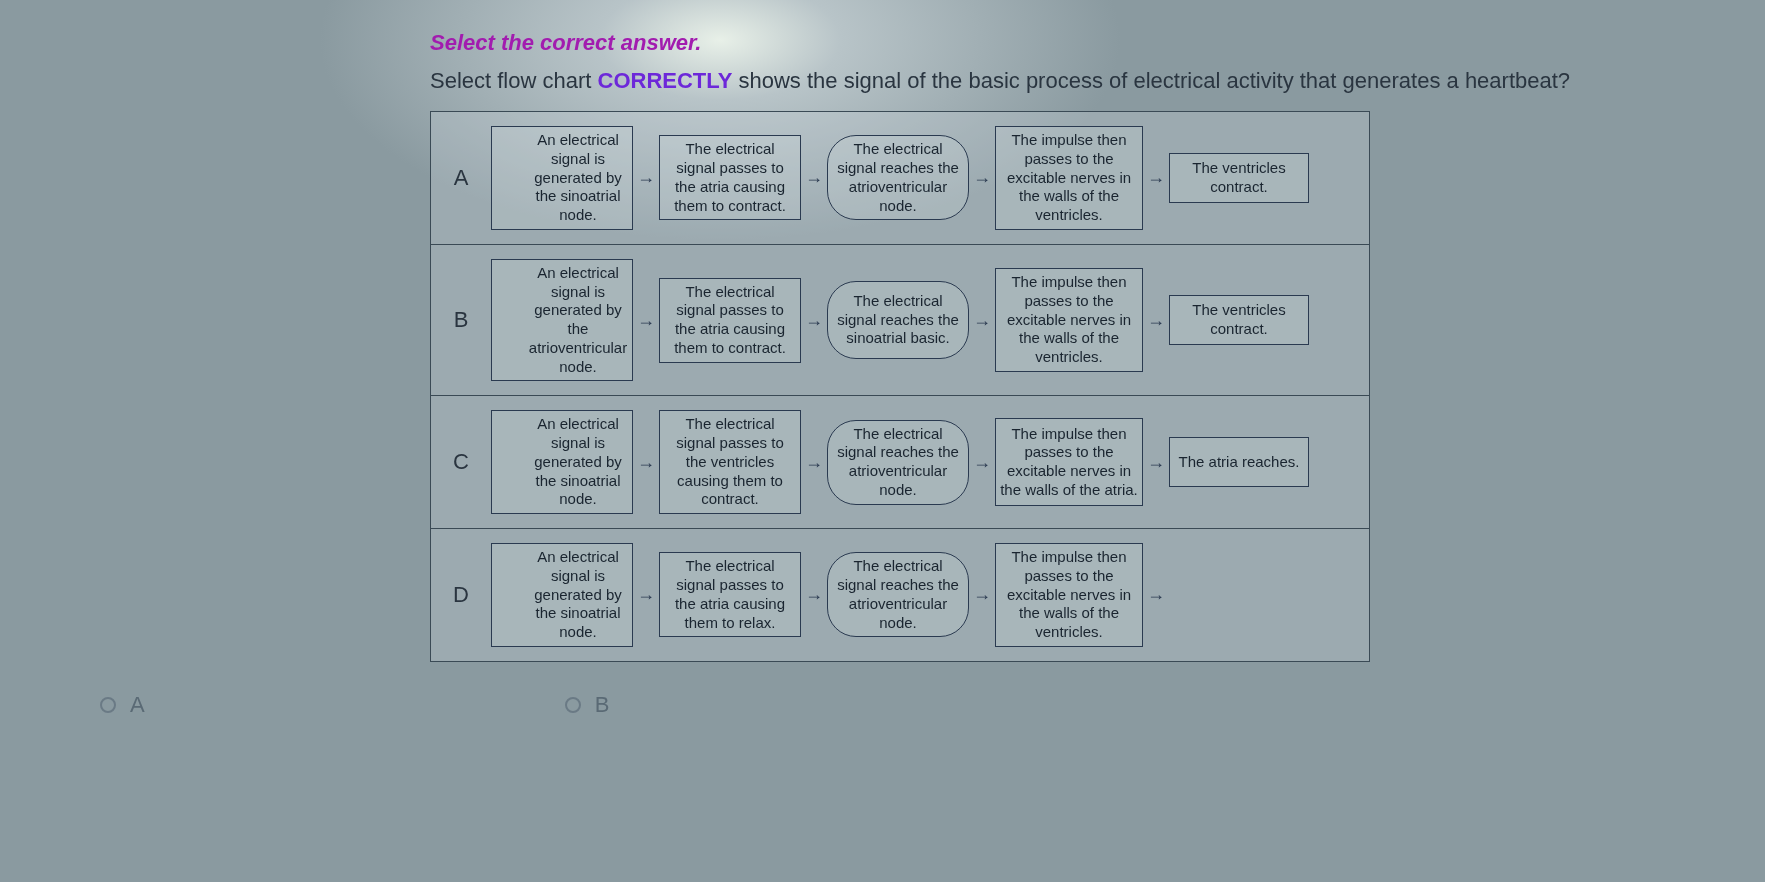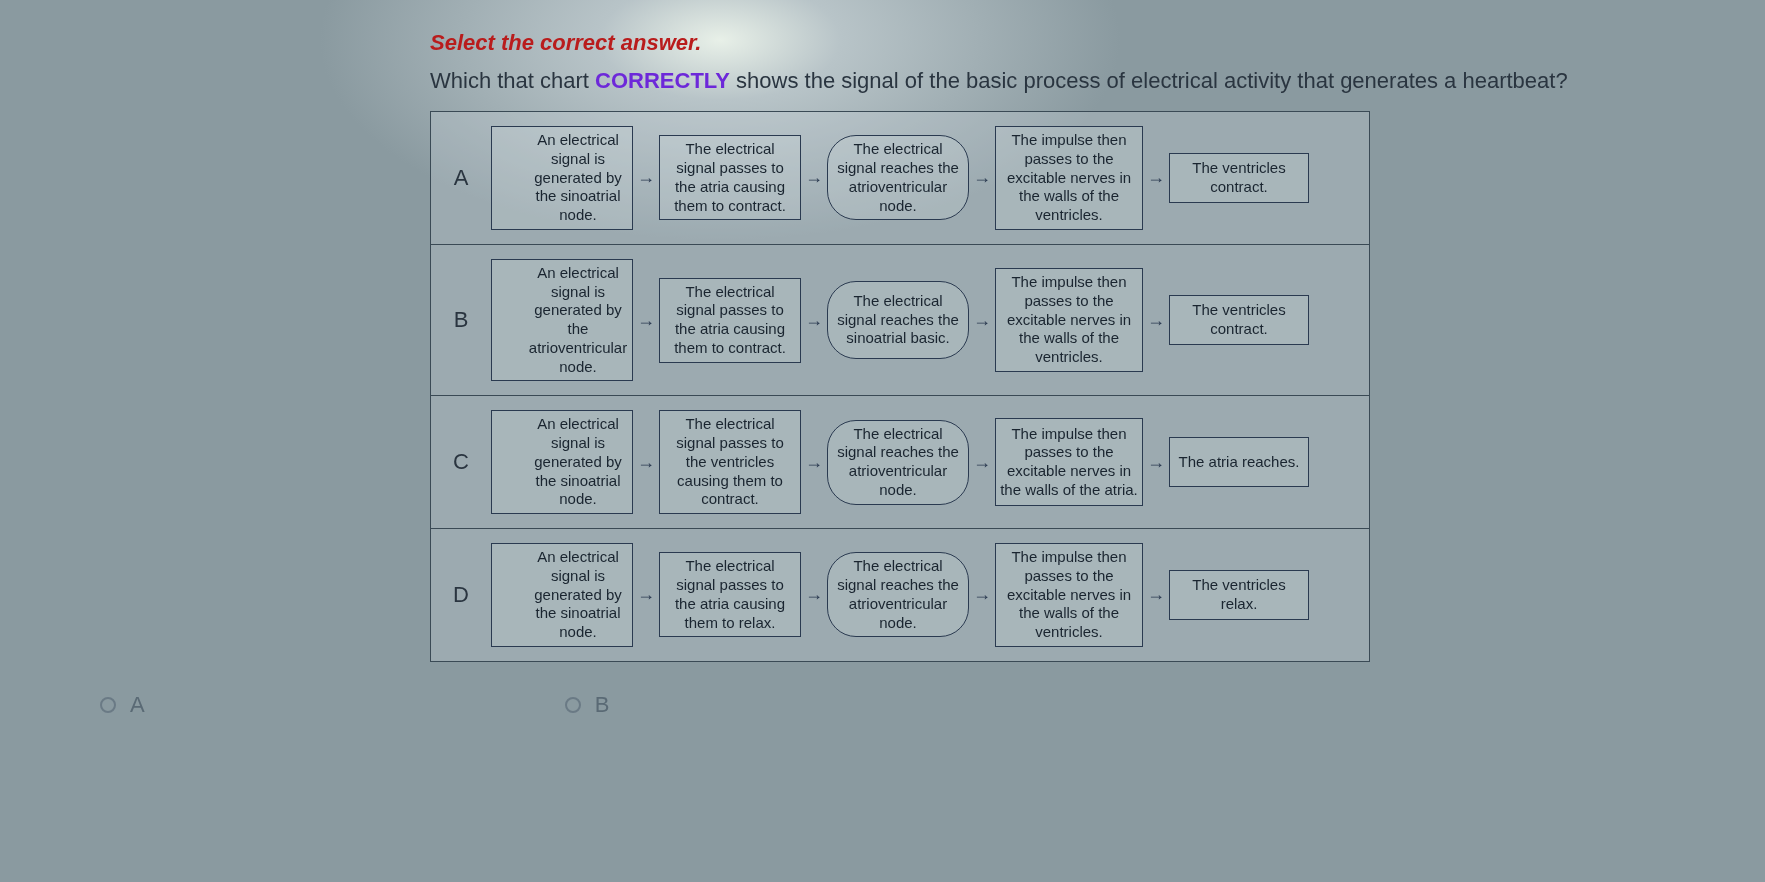--- a/index.html
+++ b/index.html
@@ -12,21 +12,21 @@
     position: relative;
   }
   .content {
     padding: 30px 0 0 430px;
     color: #1a2530;
   }
   .instruction {
     font-size: 22px;
     font-weight: bold;
     font-style: italic;
-    color: #b91c1c;
+    color: #a21caf;
     margin-bottom: 8px;
   }
   .question {
     font-size: 22px;
     color: #2a3540;
     line-height: 1.5;
     margin-bottom: 14px;
   }
   .question .emph {
     font-weight: bold;
@@ -99,21 +99,21 @@
     margin-right: 14px;
     display: inline-block;
   }
 </style>
 </head>
 <body>
 
 <div class="content">
   <div class="instruction">Select the correct answer.</div>
   <div class="question">
-    <span>Which that chart </span><span class="emph">CORRECTLY</span><span> shows the signal of the basic process of electrical activity that generates a heartbeat?</span>
+    <span>Select flow chart </span><span class="emph">CORRECTLY</span><span> shows the signal of the basic process of electrical activity that generates a heartbeat?</span>
   </div>
 
   <div class="grid">
 
     <div class="row">
       <div class="row-label">A</div>
       <div class="flow">
         <div class="step s1">An electrical signal is generated by the sinoatrial node.</div>
         <span class="arrow">→</span>
         <div class="step s2">The electrical signal passes to the atria causing them to contract.</div>
@@ -160,21 +160,20 @@
       <div class="row-label">D</div>
       <div class="flow">
         <div class="step s1">An electrical signal is generated by the sinoatrial node.</div>
         <span class="arrow">→</span>
         <div class="step s2">The electrical signal passes to the atria causing them to relax.</div>
         <span class="arrow">→</span>
         <div class="step s3">The electrical signal reaches the atrioventricular node.</div>
         <span class="arrow">→</span>
         <div class="step s4">The impulse then passes to the excitable nerves in the walls of the ventricles.</div>
         <span class="arrow">→</span>
-        <div class="step s5">The ventricles relax.</div>
       </div>
     </div>
 
   </div>
 </div>
 
 <div class="answers">
   <div class="answer-opt">
     <span class="radio"></span>
     <span>A</span>

